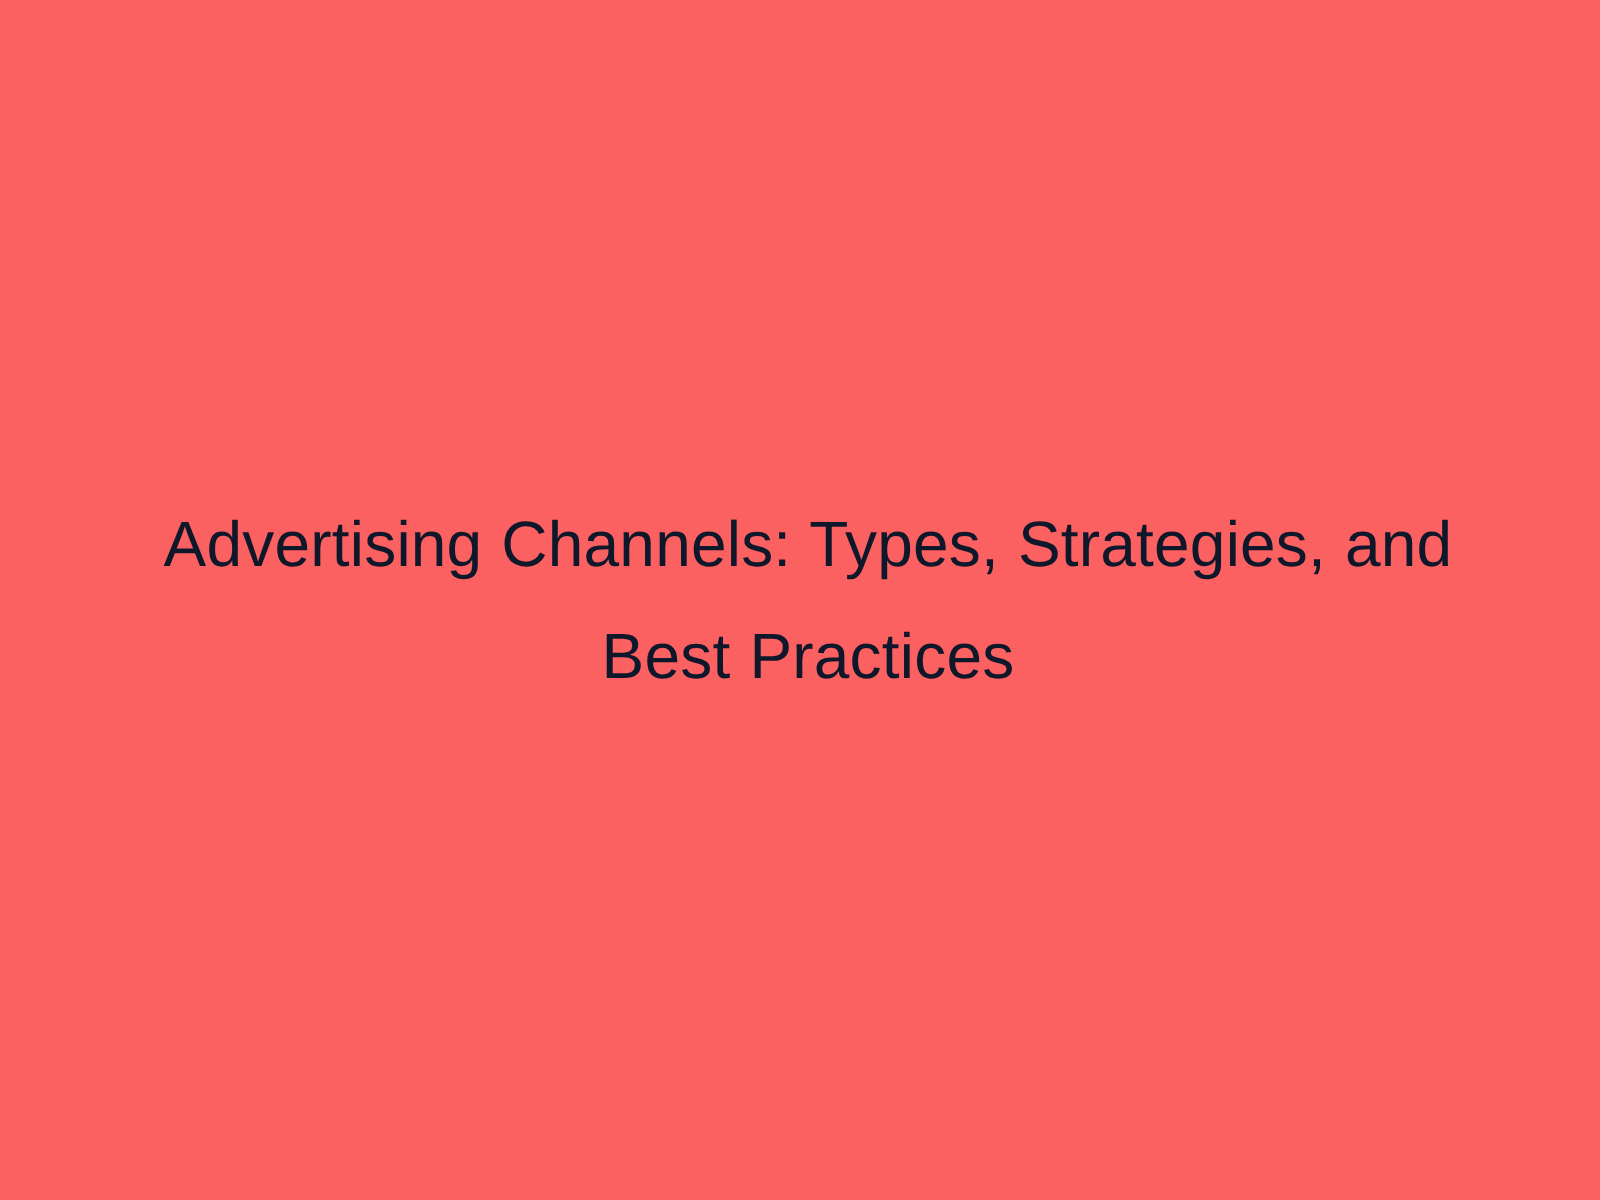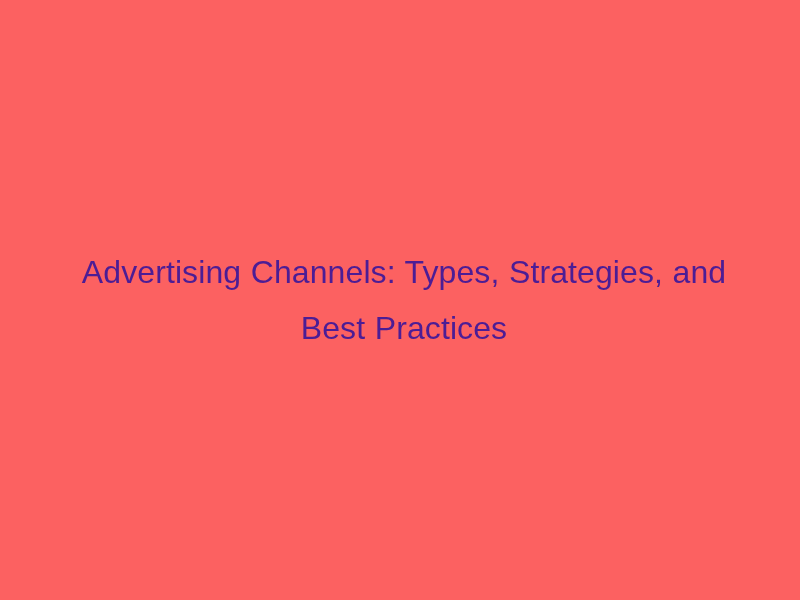--- a/index.html
+++ b/index.html
@@ -24,21 +24,21 @@
     display: flex;
     align-items: center;
     justify-content: center;
     padding: 0 28px 0 36px;
   }
 
   .hero-title {
     margin: 0;
     width: 700px;
     text-align: center;
-    color: #4c1d95;
+    color: #0f172a;
     font-family: "Liberation Sans", sans-serif;
     font-size: 32px;
     font-weight: 400;
     line-height: 56px;
     letter-spacing: 0.1px;
     word-spacing: 0.5px;
     -webkit-font-smoothing: antialiased;
   }
 </style>
 </head>

